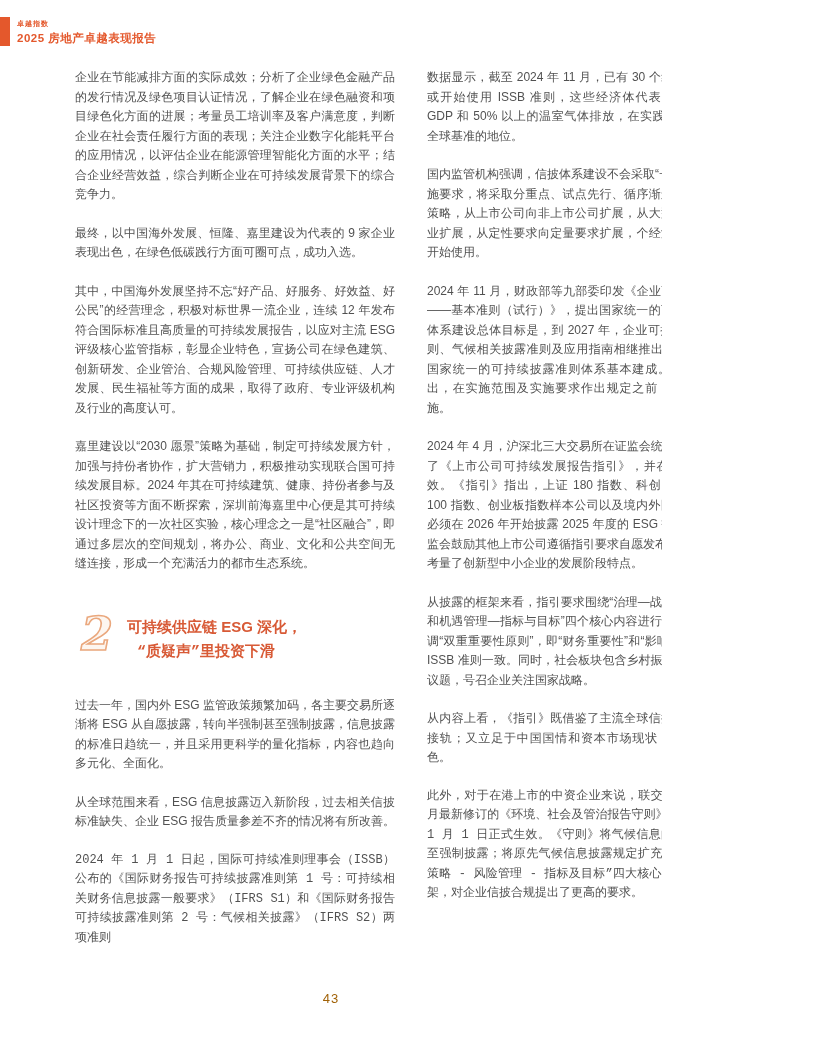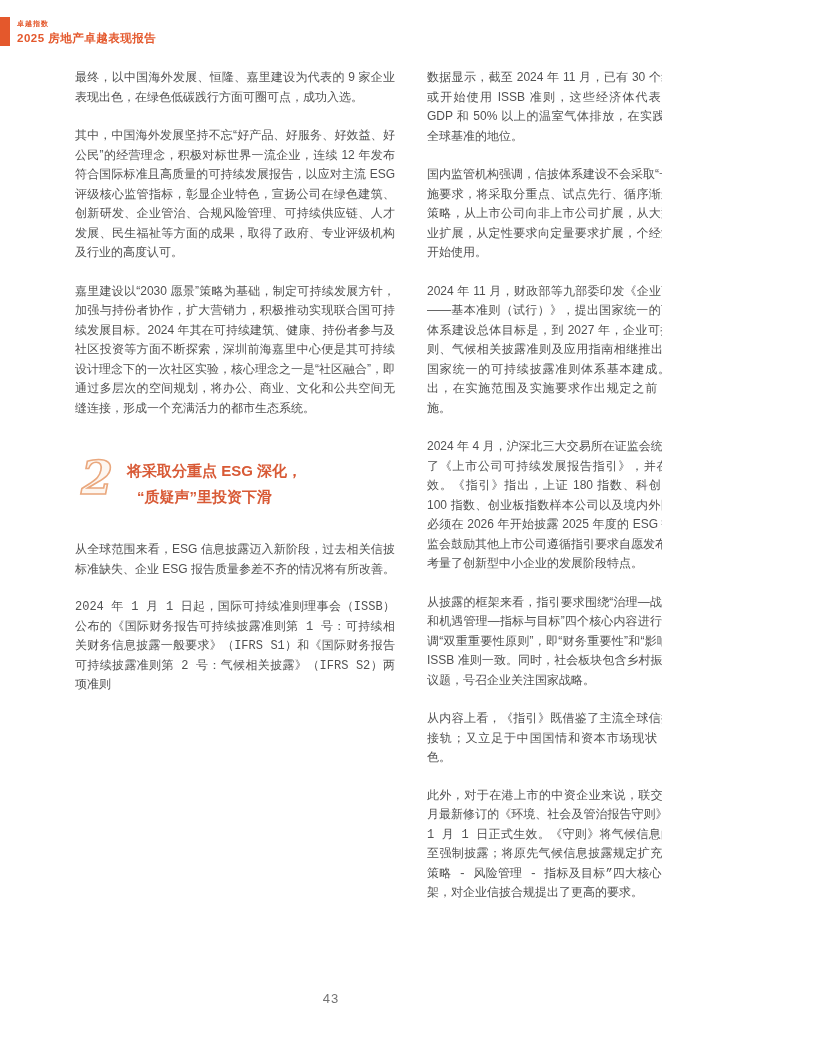--- a/index.html
+++ b/index.html
@@ -73,58 +73,60 @@
     margin-right: 14px;
     margin-top: 2px;
   }
   .section-title {
     color: #d85a36;
     font-weight: bold;
     font-size: 15px;
     line-height: 26px;
     padding-top: 8px;
   }
-  .section-title .line2 { padding-left: 10px; }
+  .section-title .line2 { padding-left: 10px; font-family: Liberation Mono, monospace; }
   
   .page-number {
     position: absolute;
     left: 0; right: 0;
     top: 991px;
     text-align: center;
     font-size: 13px;
-    color: #737373;
+    color: #a16207;
     letter-spacing: 1px;
   }
 </style>
 </head>
 <body>
 
 <div class="page">
 
   <div class="brand-bar"></div>
   <div class="brand-text">
     <div class="brand-line1">卓越指数</div>
     <div class="brand-line2">2025 房地产卓越表现报告</div>
   </div>
 
   <div class="columns">
 
     <div class="col">
+      <p>企业在节能减排方面的实际成效；分析了企业绿色金融产品的发行情况及绿色项目认证情况，了解企业在绿色融资和项目绿色化方面的进展；考量员工培训率及客户满意度，判断企业在社会责任履行方面的表现；关注企业数字化能耗平台的应用情况，以评估企业在能源管理智能化方面的水平；结合企业经营效益，综合判断企业在可持续发展背景下的综合竞争力。</p>
       <p>最终，以中国海外发展、恒隆、嘉里建设为代表的 9 家企业表现出色，在绿色低碳践行方面可圈可点，成功入选。</p>
       <p>其中，中国海外发展坚持不忘“好产品、好服务、好效益、好公民”的经营理念，积极对标世界一流企业，连续 12 年发布符合国际标准且高质量的可持续发展报告，以应对主流 ESG 评级核心监管指标，彰显企业特色，宣扬公司在绿色建筑、创新研发、企业管治、合规风险管理、可持续供应链、人才发展、民生福祉等方面的成果，取得了政府、专业评级机构及行业的高度认可。</p>
       <p>嘉里建设以“2030 愿景”策略为基础，制定可持续发展方针，加强与持份者协作，扩大营销力，积极推动实现联合国可持续发展目标。2024 年其在可持续建筑、健康、持份者参与及社区投资等方面不断探索，深圳前海嘉里中心便是其可持续设计理念下的一次社区实验，核心理念之一是“社区融合”，即通过多层次的空间规划，将办公、商业、文化和公共空间无缝连接，形成一个充满活力的都市生态系统。</p>
 
       <div class="section-heading">
         <div class="section-number">2</div>
         <div class="section-title">
-          <div class="line1">将采取分重点 ESG 深化，</div>
+          <div class="line1">可持续供应链 ESG 深化，</div>
           <div class="line2">“质疑声”里投资下滑</div>
         </div>
       </div>
 
+      <p>过去一年，国内外 ESG 监管政策频繁加码，各主要交易所逐渐将 ESG 从自愿披露，转向半强制甚至强制披露，信息披露的标准日趋统一，并且采用更科学的量化指标，内容也趋向多元化、全面化。</p>
       <p>从全球范围来看，ESG 信息披露迈入新阶段，过去相关信披标准缺失、企业 ESG 报告质量参差不齐的情况将有所改善。</p>
       <p>2024 年 1 月 1 日起，国际可持续准则理事会（ISSB）公布的《国际财务报告可持续披露准则第 1 号：可持续相关财务信息披露一般要求》（IFRS S1）和《国际财务报告可持续披露准则第 2 号：气候相关披露》（IFRS S2）两项准则</p>
     </div>
 
     <div class="col">
       <p>数据显示，截至 2024 年 11 月，已有 30 个经济体决定采用或开始使用 ISSB 准则，这些经济体代表了全球 57% 的 GDP 和 50% 以上的温室气体排放，在实践中奠定了 ISSB 全球基准的地位。</p>
       <p>国内监管机构强调，信披体系建设不会采取“一刀切”的强制实施要求，将采取分重点、试点先行、循序渐进、分步推进的策略，从上市公司向非上市公司扩展，从大型企业向中小企业扩展，从定性要求向定量要求扩展，个经济体决定采用或开始使用。</p>
       <p>2024 年 11 月，财政部等九部委印发《企业可持续披露准则——基本准则（试行）》，提出国家统一的可持续披露准则体系建设总体目标是，到 2027 年，企业可持续披露基本准则、气候相关披露准则及应用指南相继推出；到 2030 年，国家统一的可持续披露准则体系基本建成。并且，发文指出，在实施范围及实施要求作出规定之前，由企业自愿实施。</p>
       <p>2024 年 4 月，沪深北三大交易所在证监会统一部署下，发布了《上市公司可持续发展报告指引》，并在 5 月份正式生效。《指引》指出，上证 180 指数、科创 50 指数、深证 100 指数、创业板指数样本公司以及境内外同时上市的公司必须在 2026 年开始披露 2025 年度的 ESG 报告。同时，证监会鼓励其他上市公司遵循指引要求自愿发布 ESG 报告，这考量了创新型中小企业的发展阶段特点。</p>
       <p>从披露的框架来看，指引要求围绕“治理—战略—影响、风险和机遇管理—指标与目标”四个核心内容进行分析和披露；强调“双重重要性原则”，即“财务重要性”和“影响重要性”，这与 ISSB 准则一致。同时，社会板块包含乡村振兴、社会贡献等议题，号召企业关注国家战略。</p>

